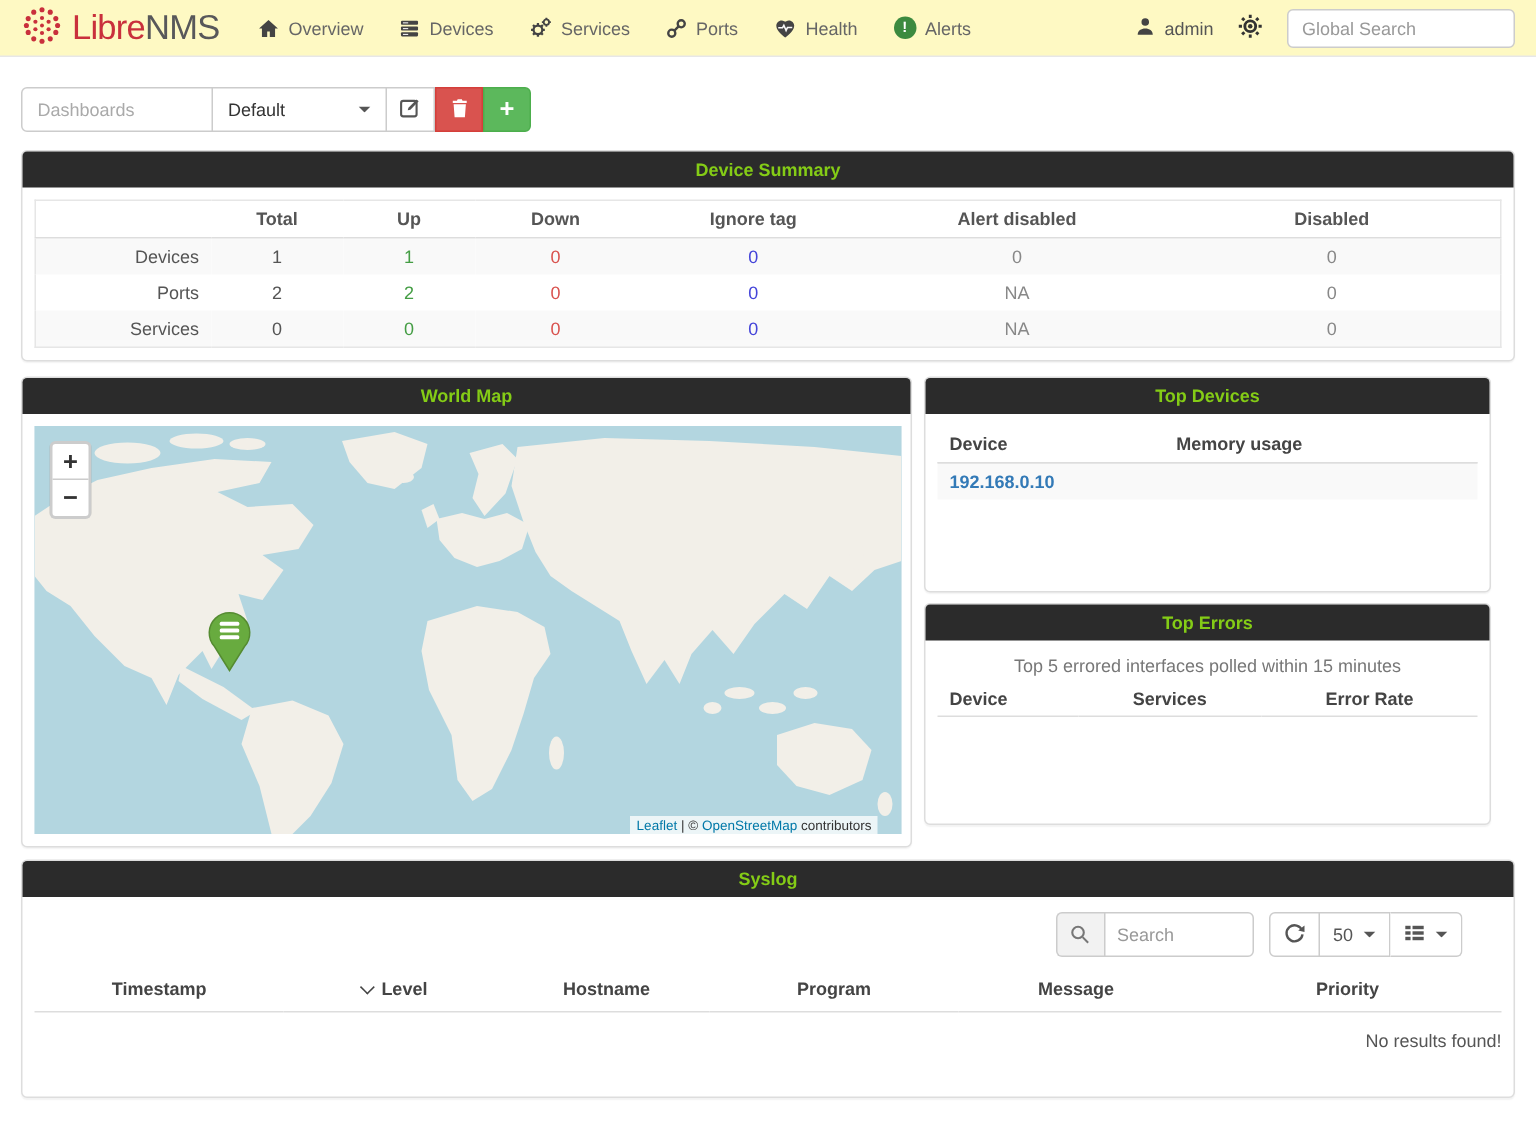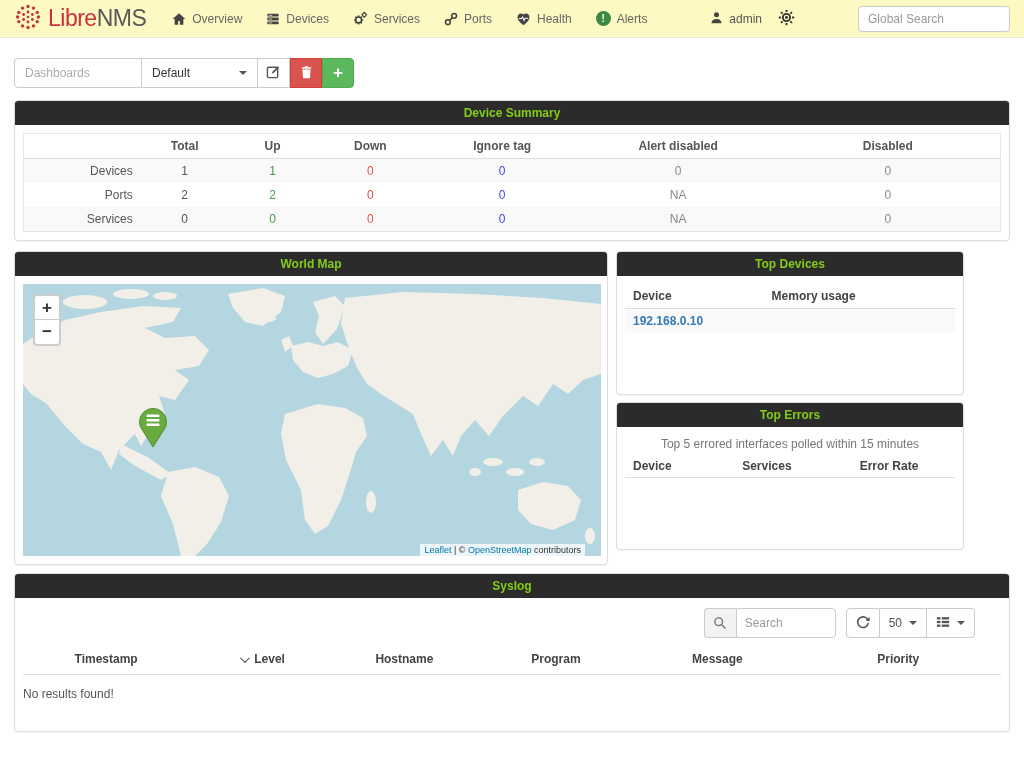--- a/index.html
+++ b/index.html
@@ -9,21 +9,21 @@
   .navbar { height:38px; background:#fef9c3; border-bottom:1px solid #e7e7e7; display:flex; align-items:center; padding:0 14px; }
   .brand { display:flex; align-items:center; gap:6px; margin-right:26px; cursor:pointer; }
   .brand-text { font-size:23px; letter-spacing:-0.5px; }
   .brand-libre { color:#c9303c; }
   .brand-nms { color:#58585a; }
   .nav-items { display:flex; align-items:center; gap:24px; }
   .nav-item { display:flex; align-items:center; gap:6px; color:#666; cursor:pointer; }
   .nav-item svg { display:block; }
   .nav-right { margin-left:auto; display:flex; align-items:center; gap:16px; }
   .nav-user { display:flex; align-items:center; gap:6px; color:#555; cursor:pointer; }
-  .global-search { width:152px; height:26px; border:1px solid #ccc; border-radius:4px; padding:0 9px; font-size:12px; color:#555; outline:none;margin-left:47px; }
+  .global-search { width:152px; height:26px; border:1px solid #ccc; border-radius:4px; padding:0 9px; font-size:12px; color:#555; outline:none; }
   .global-search::placeholder { color:#999; }
   .alert-badge { width:15px; height:15px; border-radius:50%; background:#3c8a3f; color:#fff; font-weight:bold; font-size:10px; display:inline-flex; align-items:center; justify-content:center; }
 
   
   .content { padding: 20px 14px 0 14px; }
 
   
   .dash-bar { display:flex; height:30px; }
   .dash-input { width:128px; height:30px; border:1px solid #ccc; border-radius:4px 0 0 4px; padding:0 10px; font-size:12px; outline:none; }
   .dash-input::placeholder { color:#aaa; }
@@ -53,21 +53,21 @@
   .col-ign   { width:16%; text-align:center; color:#4444d9; }
   .col-ad    { width:20%; text-align:center; color:#888; }
   .col-dis   { width:23%; text-align:center; color:#888; }
   th.col-up { color:#3c9a3c; } th.col-down { color:#d9534f; } th.col-ign { color:#4444d9; }
   th.col-ad, th.col-dis { color:#555; }
   td.col-total { color:#555; }
 
   
   .row2 { display:flex; gap:8px; margin-top:10px; align-items:flex-start; }
   .map-panel { width:594px; }
-  .right-col { width:348px; display:flex; flex-direction:column; gap:7px; }
+  .right-col { width:378px; display:flex; flex-direction:column; gap:7px; }
 
   
   .map-wrap { position:relative; width:578px; height:272px; overflow:hidden; background:#b3d6e0; }
   .leaflet-zoom { position:absolute; top:10px; left:10px; width:28px; border:2px solid rgba(0,0,0,.2); border-radius:4px; background:#fff; z-index:5; }
   .leaflet-zoom div { height:24px; display:flex; align-items:center; justify-content:center; font-size:17px; font-weight:bold; color:#333; cursor:pointer; }
   .leaflet-zoom div:first-child { border-bottom:1px solid #ccc; }
   .attribution { position:absolute; right:16px; bottom:0; background:rgba(255,255,255,.75); font-size:9px; color:#333; padding:1px 4px; z-index:5; }
   .attribution a { color:#0078a8; text-decoration:none; cursor:pointer; }
 
   
@@ -92,21 +92,21 @@
   .ig-input::placeholder { color:#999; }
   .btn-group { display:flex; height:30px; }
   .btn-group .btn { padding:0 9px; gap:5px; color:#555; }
   .btn-group .btn:first-child { border-radius:4px 0 0 4px; }
   .btn-group .btn:not(:first-child) { border-left:none; }
   .btn-group .btn:last-child { border-radius:0 4px 4px 0; }
   .caret { display:inline-block; width:0; height:0; border-top:4px dashed #555; border-left:4px solid transparent; border-right:4px solid transparent; margin-left:2px; }
   .syslog-table th { font-weight:bold; color:#444; padding:6px 8px 8px; border-bottom:1px solid #ddd; text-align:center; cursor:pointer; }
   .syslog-table .sc1{width:17%;} .syslog-table .sc2{width:15%;} .syslog-table .sc3{width:14%;}
   .syslog-table .sc4{width:17%;} .syslog-table .sc5{width:16%;} .syslog-table .sc6{width:21%;}
-  .no-results { text-align:left; color:#555; padding:12px 0 4px; }
+  .no-results { text-align:right; color:#555; padding:12px 0 4px; }
   .sort-chevron { display:inline-block; width:7px; height:7px; border-right:1.6px solid #444; border-bottom:1.6px solid #444; transform:rotate(45deg) translateY(-2px); margin-right:7px; }
 </style>
 </head>
 <body>
 
 <div class="navbar">
   <div class="brand">
     <span>
       <svg width="28" height="28" viewBox="0 0 28 28">
         <g fill="#c9303c">

